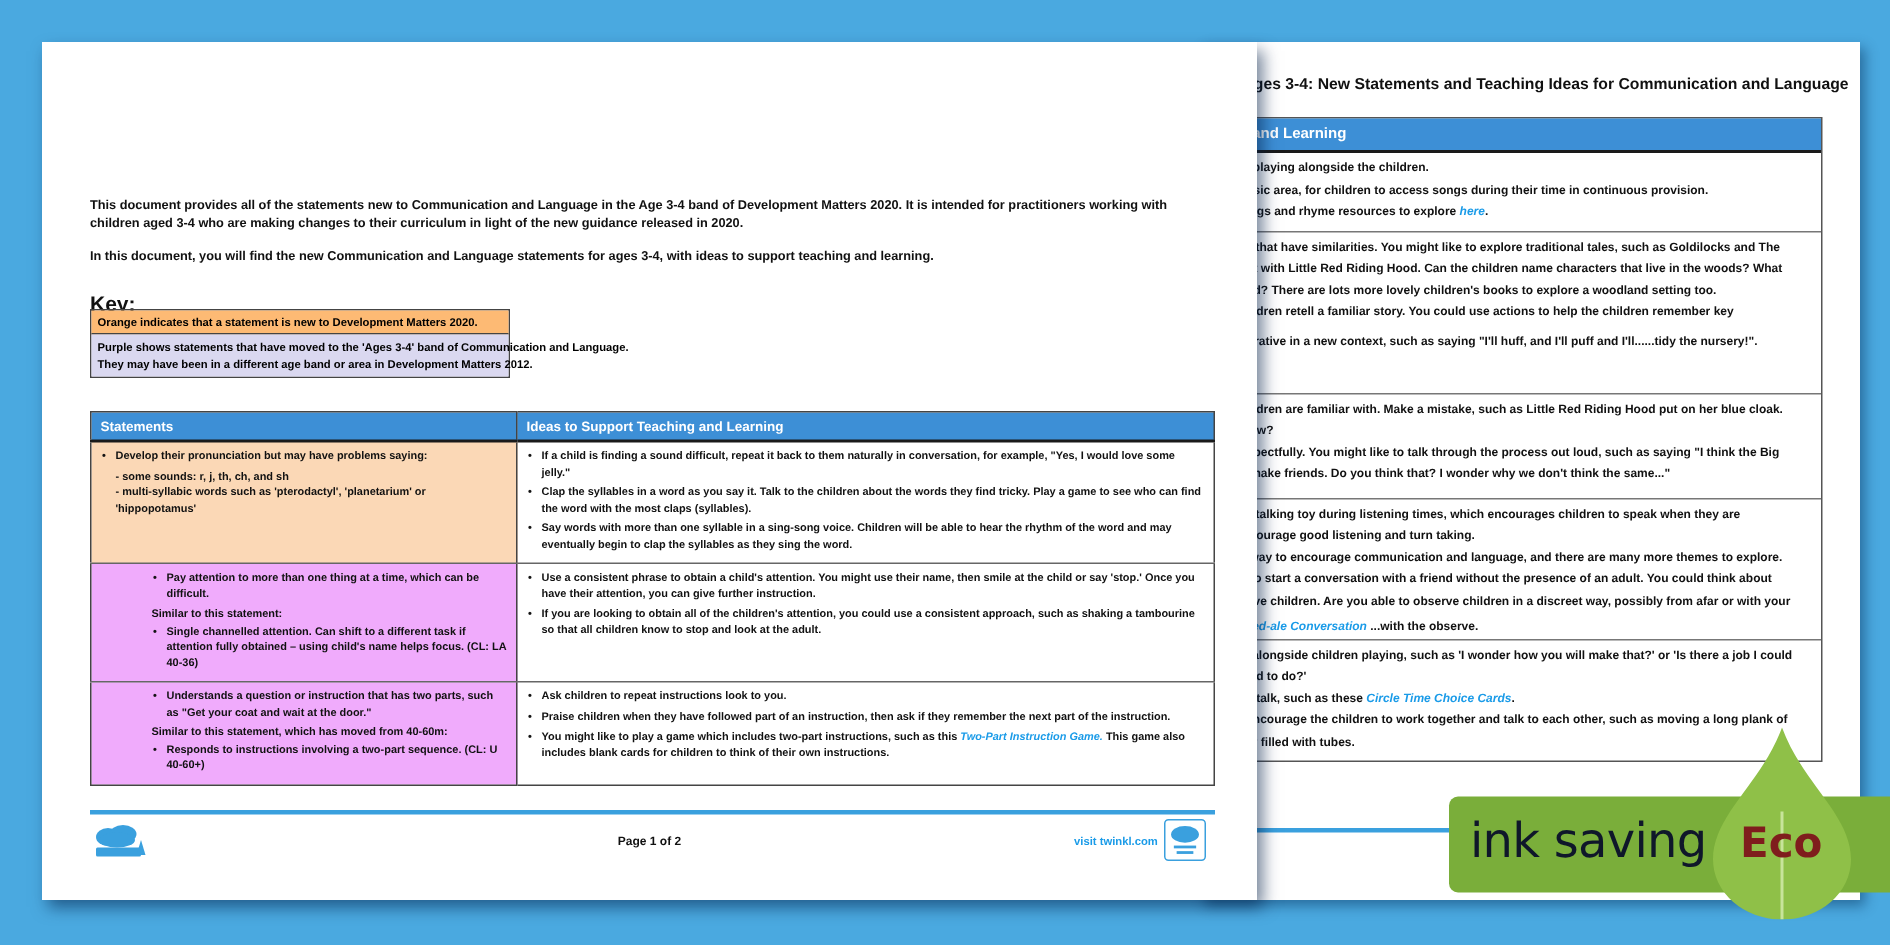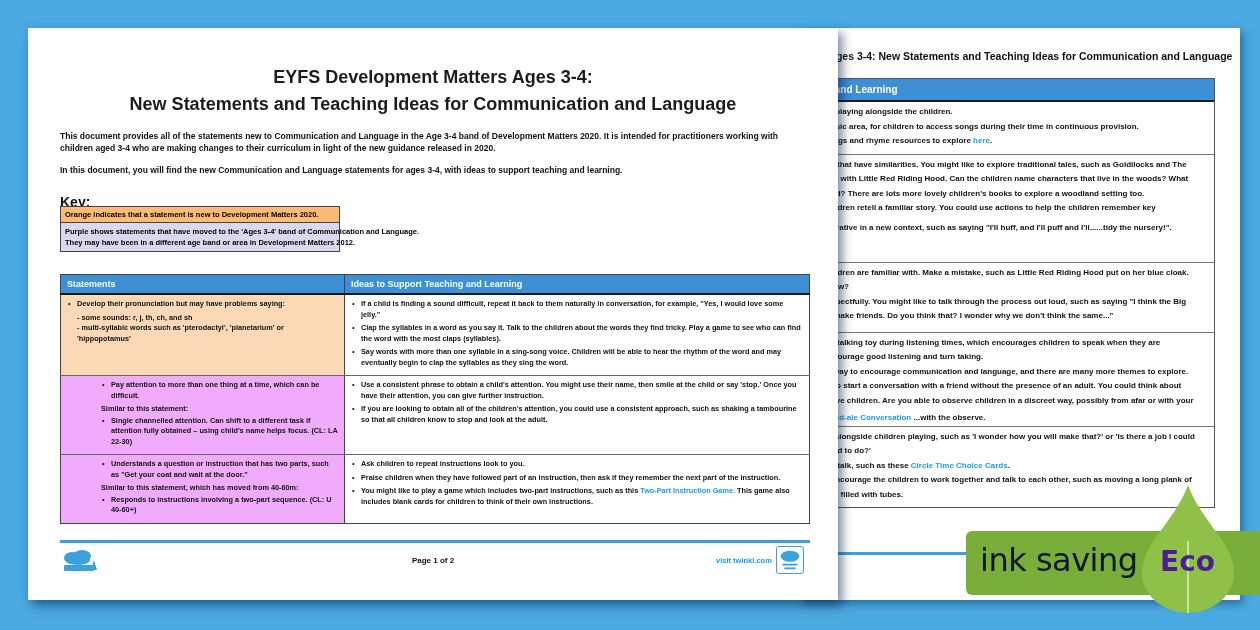--- a/index.html
+++ b/index.html
@@ -14,21 +14,21 @@
   }
   .page-back .inner { position: absolute; left: -340px; top: 0; width: 780px; height: 100%; }
   .back-title { position: absolute; left: 350px; top: 22px; font-size: 10.5px; font-weight: bold; color: #111; white-space: nowrap; }
   .back-table { position: absolute; left: 350px; top: 50px; width: 405px; border: 1px solid #555; }
   .back-table .hdr { background: #3d8fd6; color: #fff; font-weight: bold; font-size: 10px; padding: 5px 6px; border-bottom: 2px solid #1a1a1a; }
   .back-table .cell { font-size: 8px; font-weight: bold; color: #111; line-height: 11.5px; padding: 4px 6px; border-bottom: 1px solid #777; }
   .back-table .cell:last-child { border-bottom: none; }
   .back-table .cell p { margin-bottom: 3px; white-space: nowrap; overflow: hidden; }
   .back-footer-line { position: absolute; left: 340px; top: 524px; width: 480px; height: 3px; background: #3aa0de; }
   .back-pagenum { position: absolute; left: 338px; top: 553px; font-size: 8px; font-weight: bold; color: #111; }
-  .link { color: #1a9be8; }
+  .link { color: #1a9be8; font-style: italic; }
 
   
   .page-front {
     position: absolute; left: 28px; top: 28px; width: 810px; height: 572px;
     background: #fff; box-shadow: 4px 5px 10px rgba(0,30,70,0.55);
   }
   .title { position: absolute; left: 0; top: 36px; width: 100%; text-align: center; font-size: 18px; font-weight: bold; color: #1c1c1c; line-height: 27px; }
   .intro { position: absolute; left: 32px; top: 102px; width: 720px; font-size: 8.5px; font-weight: bold; color: #111; line-height: 12px; }
   .intro p { margin-bottom: 10px; }
   .key-label { position: absolute; left: 32px; top: 166px; font-size: 14px; font-weight: bold; color: #111; }
@@ -55,21 +55,21 @@
   .site-link { position: absolute; left: 688px; top: 528px; font-size: 7.5px; font-weight: bold; color: #1a9be8; }
   .logo-right { position: absolute; left: 748px; top: 518px; width: 28px; height: 28px; border: 1.5px solid #3aa0de; border-radius: 3px; }
 
   
   .eco-banner {
     position: absolute; left: 966px; top: 531px; width: 294px; height: 64px;
     background: #7aae3a; border-radius: 6px 0 0 6px;
   }
   .eco-text { position: absolute; left: 14px; top: 10px; color: #0f172a; font-size: 32px; font-family: "DejaVu Sans", sans-serif; letter-spacing: -0.5px; }
   .eco-drop { position: absolute; left: 1140px; top: 483px; width: 96px; height: 130px; }
-  .eco-label { position: absolute; left: 1160px; top: 545px; color: #4c1d95; font-size: 28px; font-weight: bold; font-family: "DejaVu Sans", sans-serif; }
+  .eco-label { position: absolute; left: 1160px; top: 545px; color: #7f1d1d; font-size: 28px; font-weight: bold; font-family: "DejaVu Sans", sans-serif; }
 </style>
 </head>
 <body>
 
 <div class="page-back">
   <div class="inner">
     <div class="back-title">ers Ages 3-4: New Statements and Teaching Ideas for Communication and Language</div>
     <div class="back-table">
       <div class="hdr">ing and Learning</div>
       <div class="cell">
@@ -105,24 +105,20 @@
         <p>...h encourage the children to work together and talk to each other, such as moving a long plank of</p>
         <p>...tray filled with tubes.</p>
       </div>
     </div>
     <div class="back-footer-line"></div>
     <div class="back-pagenum">f 2</div>
   </div>
 </div>
 
 <div class="page-front">
-  <div class="title">
-    <div>EYFS Development Matters Ages 3-4:</div>
-    <div>New Statements and Teaching Ideas for Communication and Language</div>
-  </div>
 
   <div class="intro">
     <p>This document provides all of the statements new to Communication and Language in the Age 3-4 band of Development Matters 2020. It is intended for practitioners working with children aged 3-4 who are making changes to their curriculum in light of the new guidance released in 2020.</p>
     <p>In this document, you will find the new Communication and Language statements for ages 3-4, with ideas to support teaching and learning.</p>
   </div>
 
   <div class="key-label">Key:</div>
   <div class="key-box">
     <div class="key-orange">Orange indicates that a statement is new to Development Matters 2020.</div>
     <div class="key-purple">
@@ -155,21 +151,21 @@
           </ul>
         </td>
       </tr>
       <tr class="purple">
         <td class="stmt">
           <ul>
             <li>Pay attention to more than one thing at a time, which can be difficult.</li>
           </ul>
           <div class="similar">Similar to this statement:</div>
           <ul>
-            <li>Single channelled attention. Can shift to a different task if attention fully obtained – using child's name helps focus. (CL: LA 22-30)</li>
+            <li>Single channelled attention. Can shift to a different task if attention fully obtained – using child's name helps focus. (CL: LA 40-36)</li>
           </ul>
         </td>
         <td>
           <ul>
             <li>Use a consistent phrase to obtain a child's attention. You might use their name, then smile at the child or say 'stop.' Once you have their attention, you can give further instruction.</li>
             <li>If you are looking to obtain all of the children's attention, you could use a consistent approach, such as shaking a tambourine so that all children know to stop and look at the adult.</li>
           </ul>
         </td>
       </tr>
       <tr class="purple">

